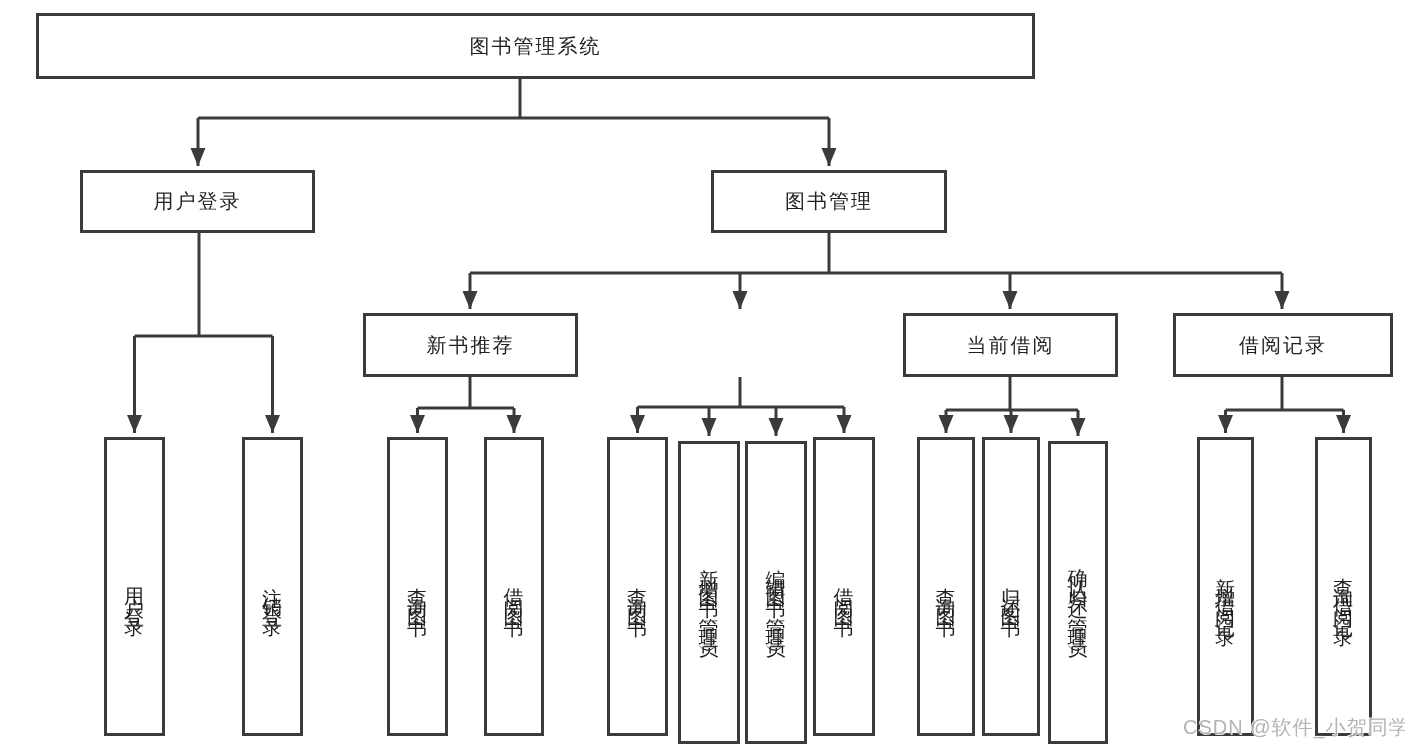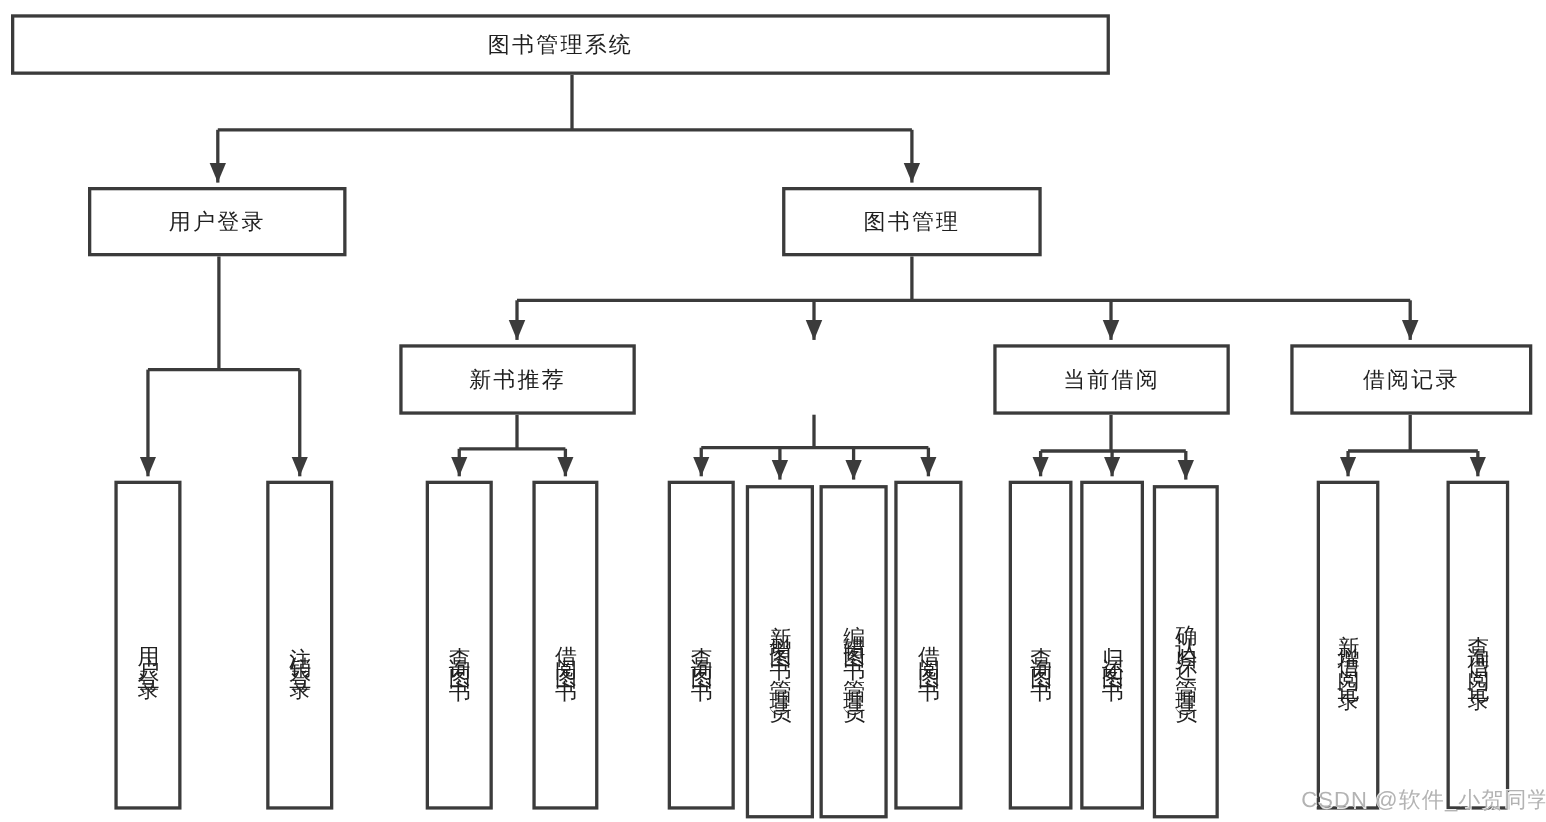--- a/index.html
+++ b/index.html
@@ -76,21 +76,21 @@
     <path class="ln" d="M709 407 V436" marker-end="url(#arrowhead)"></path>
     <path class="ln" d="M776 407 V436" marker-end="url(#arrowhead)"></path>
     <path class="ln" d="M844 407 V433" marker-end="url(#arrowhead)"></path>
     <path class="ln" d="M946 410 V433" marker-end="url(#arrowhead)"></path>
     <path class="ln" d="M1011 410 V433" marker-end="url(#arrowhead)"></path>
     <path class="ln" d="M1078 410 V436" marker-end="url(#arrowhead)"></path>
     <path class="ln" d="M1225.5 410 V433" marker-end="url(#arrowhead)"></path>
     <path class="ln" d="M1343.5 410 V433" marker-end="url(#arrowhead)"></path>
   </svg>
 
-  <div class="box" style="left:10px; top:13px; width:999px; height:55px;">
+  <div class="box" style="left:36px; top:13px; width:999px; height:66px;">
     <span class="hlabel">图书管理系统</span>
   </div>
 
   <div class="box" style="left:80px; top:170px; width:235px; height:63px;">
     <span class="hlabel">用户登录</span>
   </div>
   <div class="box" style="left:711px; top:170px; width:236px; height:63px;">
     <span class="hlabel">图书管理</span>
   </div>
 

